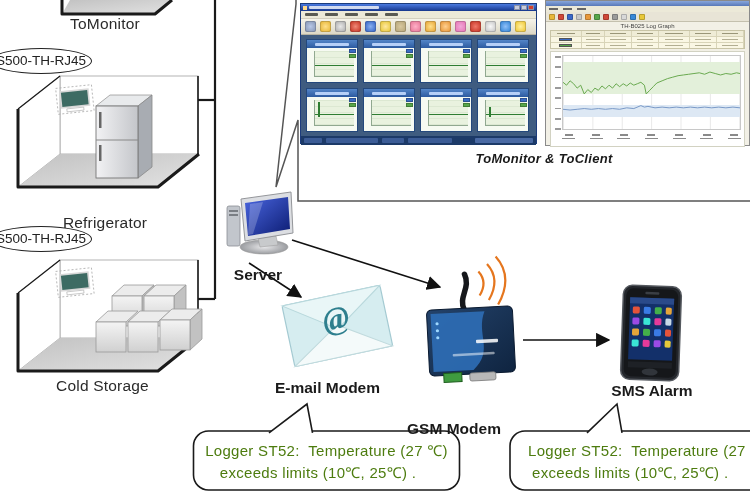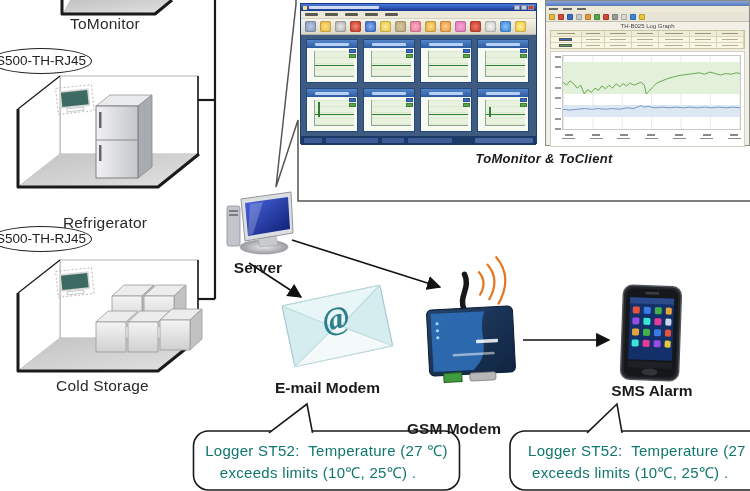--- a/index.html
+++ b/index.html
@@ -6,21 +6,21 @@
   #canvas{position:relative;width:750px;height:491px;background:#fff;overflow:hidden;
           font-family:"Liberation Sans",sans-serif;color:#222;}
   #diagram-svg{position:absolute;left:0;top:0;z-index:1;}
   .lbl{position:absolute;z-index:5;text-align:center;color:#2a2a2a;}
   .room-lbl{font-size:15.5px;letter-spacing:.2px;}
   .bold-lbl{font-weight:bold;font-size:15.5px;color:#1a1a1a;}
   .oval{position:absolute;z-index:5;background:#fff;border:1.6px solid #222;border-radius:50%;
         font-size:13.5px;line-height:24px;text-align:center;color:#222;}
   .cap{position:absolute;z-index:6;font-size:13px;color:#1a1a1a;letter-spacing:.3px;white-space:nowrap;}
   .cap-title{font-weight:bold;font-style:italic;text-align:center;}
-  .bubble-line{position:absolute;z-index:6;font-size:15px;color:#0f766e;white-space:pre;letter-spacing:.3px;}
+  .bubble-line{position:absolute;z-index:6;font-size:15px;color:#4d7c0f;white-space:pre;letter-spacing:.3px;}
 
   
   #tomonitor{position:absolute;left:300px;top:3px;width:237px;height:141px;z-index:4;
              border:1px solid #1c3c7c;background:#ece9d8;box-sizing:border-box;font-size:0;}
   #tm-titlebar{height:7px;background:linear-gradient(#4a7ae0,#16368c);display:flex;align-items:center;padding:0 2px;}
   .tm-sysicon{width:4px;height:4px;background:#ffd98a;margin-right:2px;}
   .tm-title-streak{width:70px;height:3px;background:rgba(255,255,255,.78);border-radius:1px;}
   .tm-ctrls{margin-left:auto;display:flex;gap:1px;}
   .tm-ctrl{width:6px;height:5px;background:#c8ccdc;border:1px solid #8890a8;box-sizing:border-box;}
   .tm-ctrl.close{background:#d04030;}
@@ -271,21 +271,21 @@
     </g>
   </svg>
 
   <div class="lbl room-lbl" style="left:40px;top:15px;width:130px;">ToMonitor</div>
   <div class="lbl room-lbl" style="left:40px;top:190px;width:130px;margin-top:24px;">Refrigerator</div>
   <div class="lbl room-lbl" style="left:35px;top:377px;width:135px;">Cold Storage</div>
 
   <div class="oval" style="left:-10px;top:48px;width:100px;height:24px;">S500-TH-RJ45</div>
   <div class="oval" style="left:-10px;top:226px;width:100px;height:24px;">S500-TH-RJ45</div>
 
-  <div class="lbl bold-lbl" style="left:220px;top:259px;width:76px;">Server</div>
+  <div class="lbl bold-lbl" style="left:220px;top:266px;width:76px;">Server</div>
   <div class="lbl bold-lbl" style="left:270px;top:379px;width:115px;">E-mail Modem</div>
   <div class="lbl bold-lbl" style="left:398px;top:384px;width:112px;margin-top:36px;">GSM Modem</div>
   <div class="lbl bold-lbl" style="left:600px;top:382px;width:104px;">SMS Alarm</div>
 
   <div class="cap cap-title" style="left:344px;top:151px;width:400px;">ToMonitor &amp; ToClient</div>
 
   <div class="bubble-line" style="left:193px;top:440px;width:267px;text-align:center;">Logger ST52:  Temperature (27 ℃)</div>
   <div class="bubble-line" style="left:193px;top:462px;width:250px;text-align:center;">exceeds limits (10℃, 25℃) .</div>
   <div class="bubble-line" style="left:528px;top:440px;">Logger ST52:  Temperature (27 ℃)</div>
   <div class="bubble-line" style="left:532px;top:462px;">exceeds limits (10℃, 25℃) .</div>

